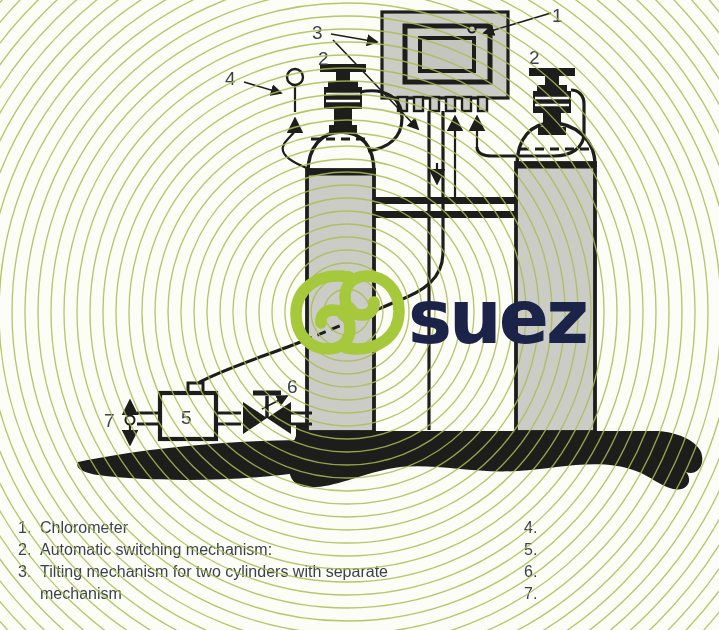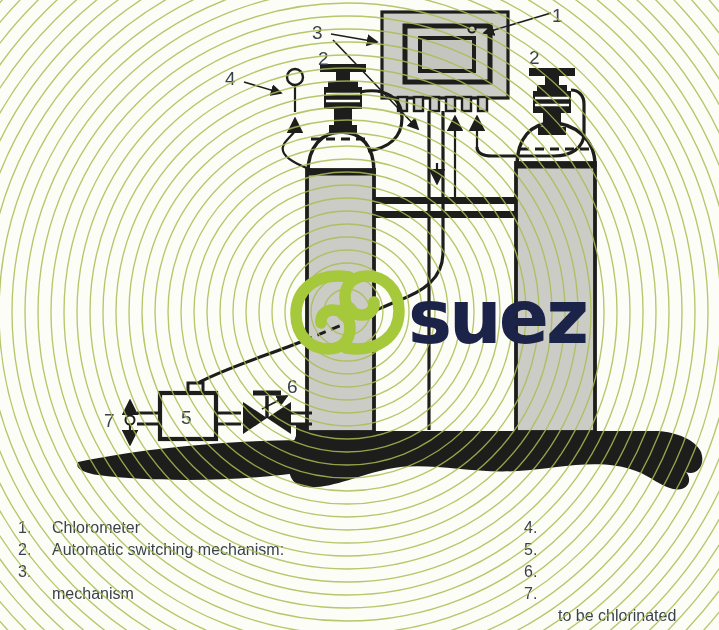--- a/index.html
+++ b/index.html
@@ -18,21 +18,21 @@
     font-family:"Liberation Sans", sans-serif;
   }
   #diagram-svg{position:absolute;left:0;top:0;z-index:1;}
   #legend{position:absolute;left:0;top:517px;width:719px;z-index:2;color:var(--label);
     font-size:16px;line-height:22px;}
   .leg-col{position:absolute;top:0;}
   .leg-col.left{left:18px;width:480px;}
   .leg-col.right{left:524px;width:190px;}
   .leg-item{display:flex;}
   .leg-num{width:22px;flex:0 0 22px;}
-  .leg-lines{flex:1;margin-left:12px;}
+  .leg-lines{flex:1;}
   #ripple-overlay{position:absolute;left:0;top:0;z-index:5;pointer-events:none;}
   #ripple-overlay circle{fill:none;stroke:var(--ripple);stroke-width:1.35;opacity:.85;}
   #logo-svg{position:absolute;left:0;top:0;z-index:6;pointer-events:none;}
   .callout{font-size:19px;fill:var(--label);font-family:"Liberation Sans",sans-serif;}
   .pipe{stroke:var(--ink);stroke-width:3.2;fill:none;}
   .thin{stroke:var(--ink);stroke-width:2.2;fill:none;}
   .dash{stroke:var(--ink);stroke-width:3;fill:none;stroke-dasharray:9 6;}
   .callout-line{stroke:var(--ink);stroke-width:1.6;fill:none;}
 </style>
 </head>
@@ -186,40 +186,39 @@
       </div>
       <div class="leg-item">
         <span class="leg-num">2.</span>
         <span class="leg-lines">
           <span>Automatic switching mechanism:</span><br>
         </span>
       </div>
       <div class="leg-item">
         <span class="leg-num">3.</span>
         <span class="leg-lines">
-          <br>
+          <span>Tilting mechanism for two cylinders with separate</span><br>
           <span>mechanism</span>
         </span>
       </div>
     </div>
     <div class="leg-col right">
       <div class="leg-item">
         <span class="leg-num">4.</span>
       </div>
       <div class="leg-item">
         <span class="leg-num">5.</span>
       </div>
       <div class="leg-item">
         <span class="leg-num">6.</span>
       </div>
       <div class="leg-item">
         <span class="leg-num">7.</span>
         <span class="leg-lines">
           <br>
-          <span>to be chlorinated</span>
         </span>
       </div>
     </div>
   </div>
 
   <svg id="ripple-overlay" width="719" height="630" viewBox="0 0 719 630">
     <g id="ripple-layer">
         <circle cx="347" cy="312" r="10"></circle>
         <circle cx="347" cy="312" r="23"></circle>
         <circle cx="347" cy="312" r="36"></circle>

